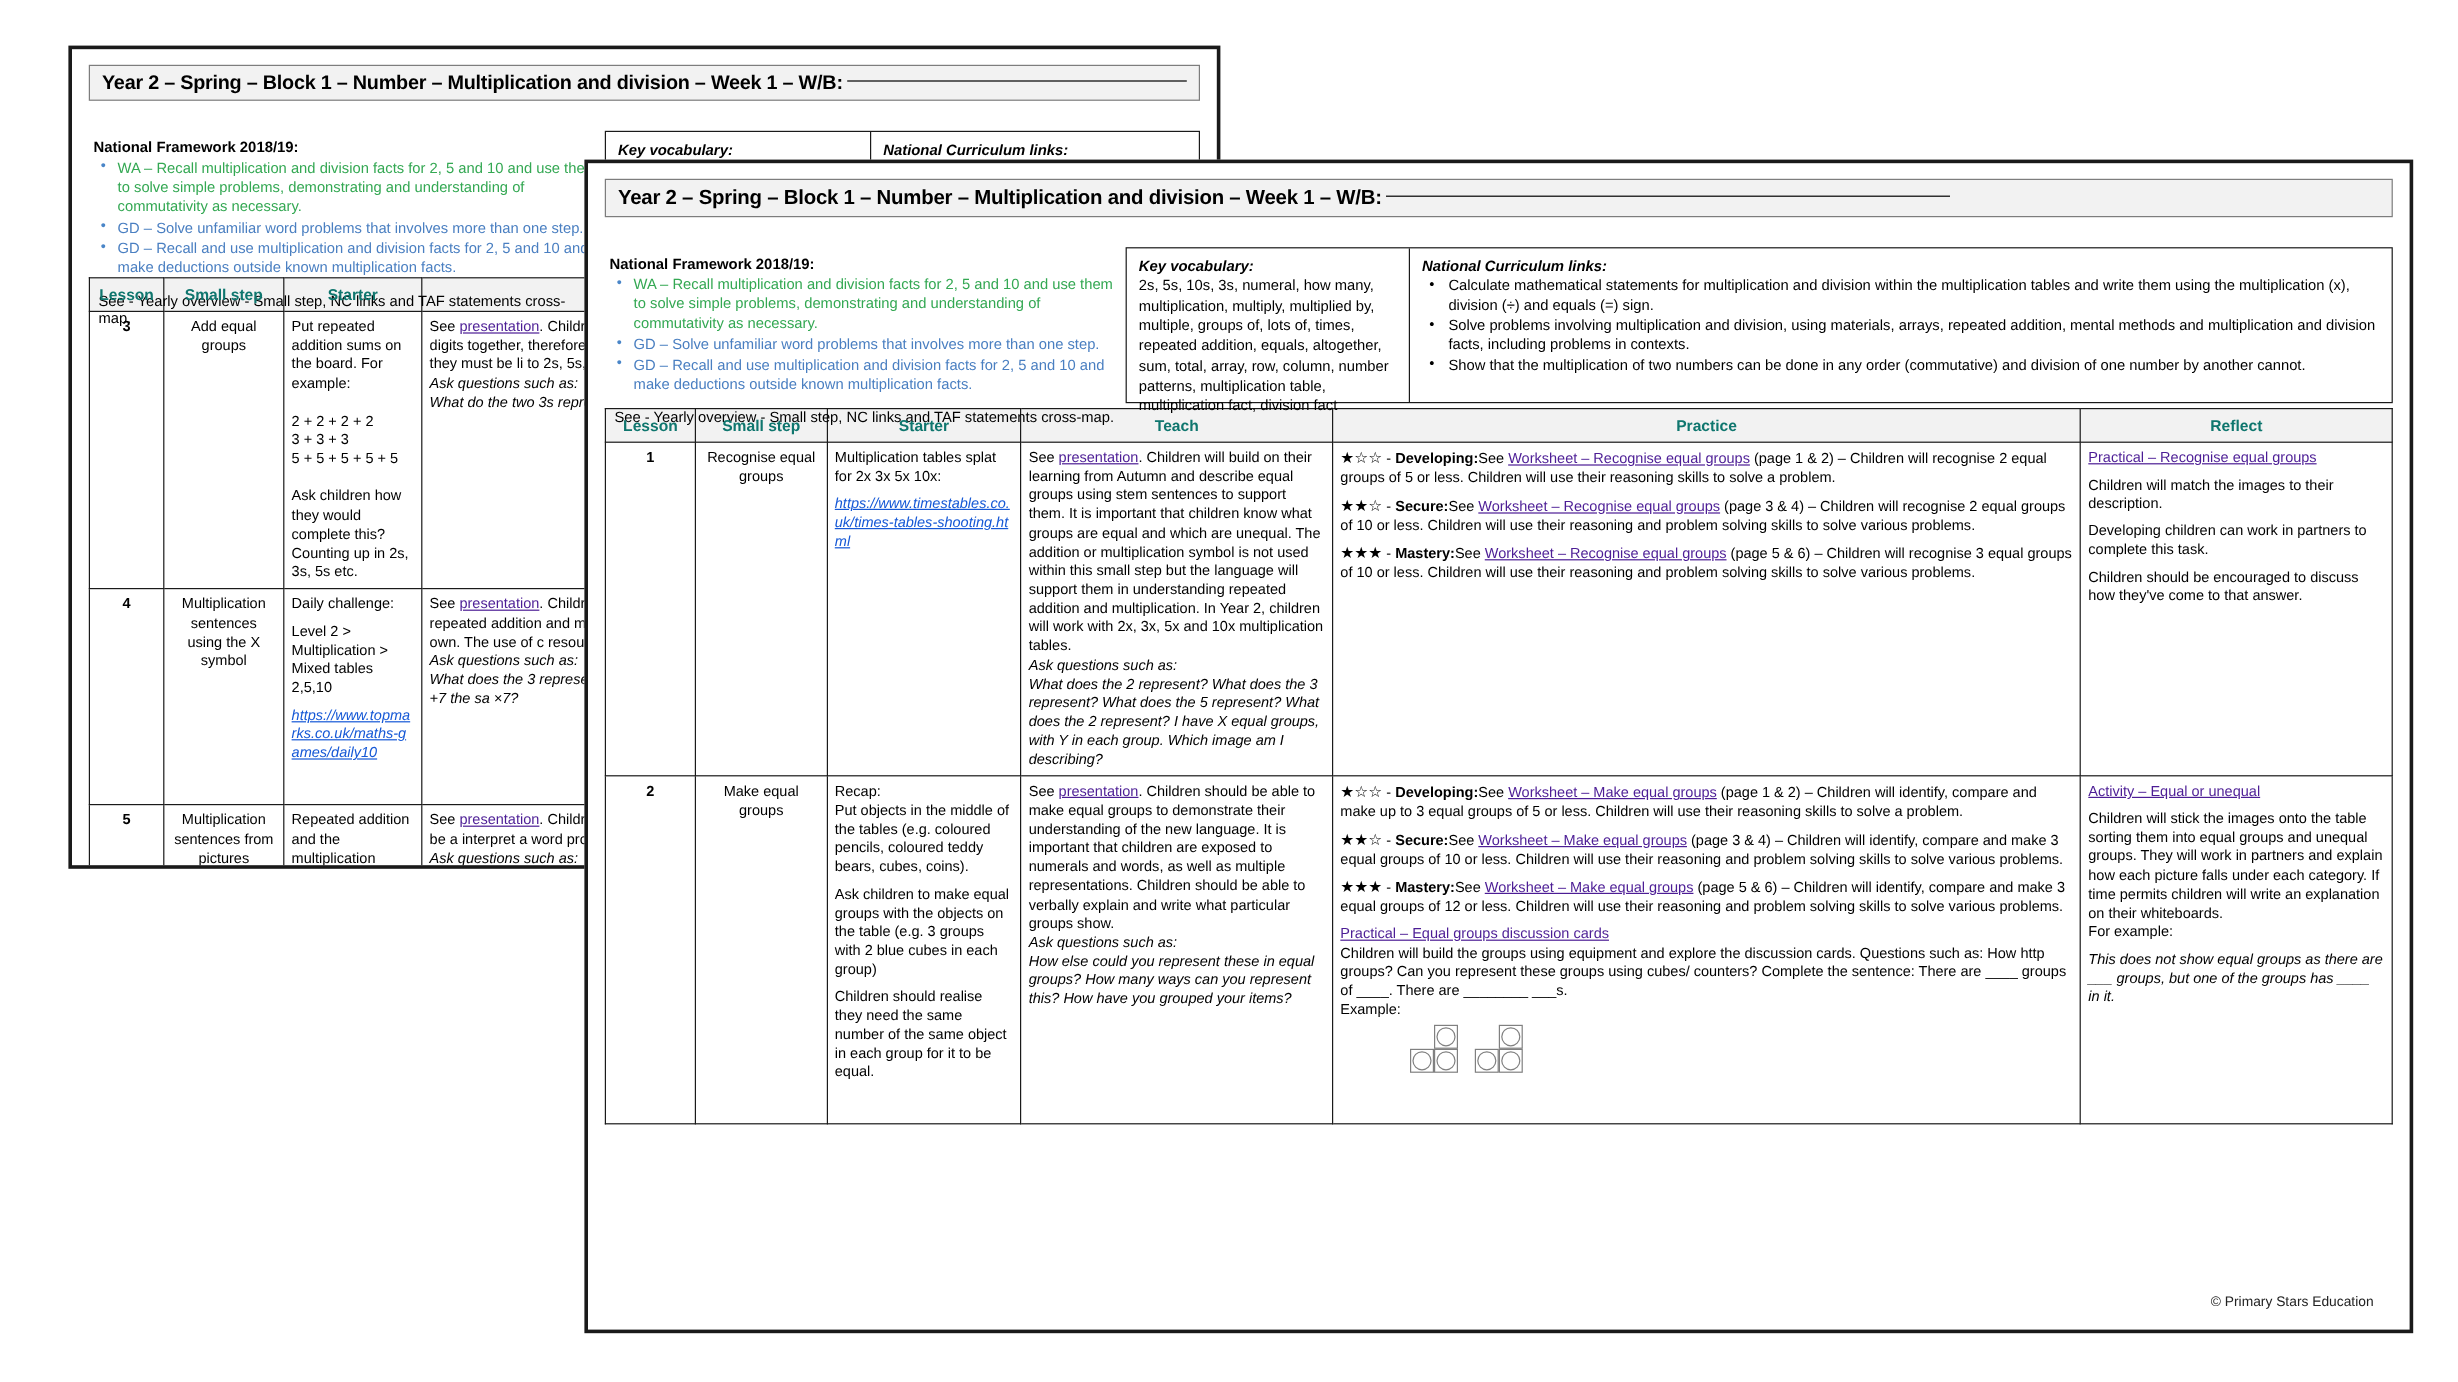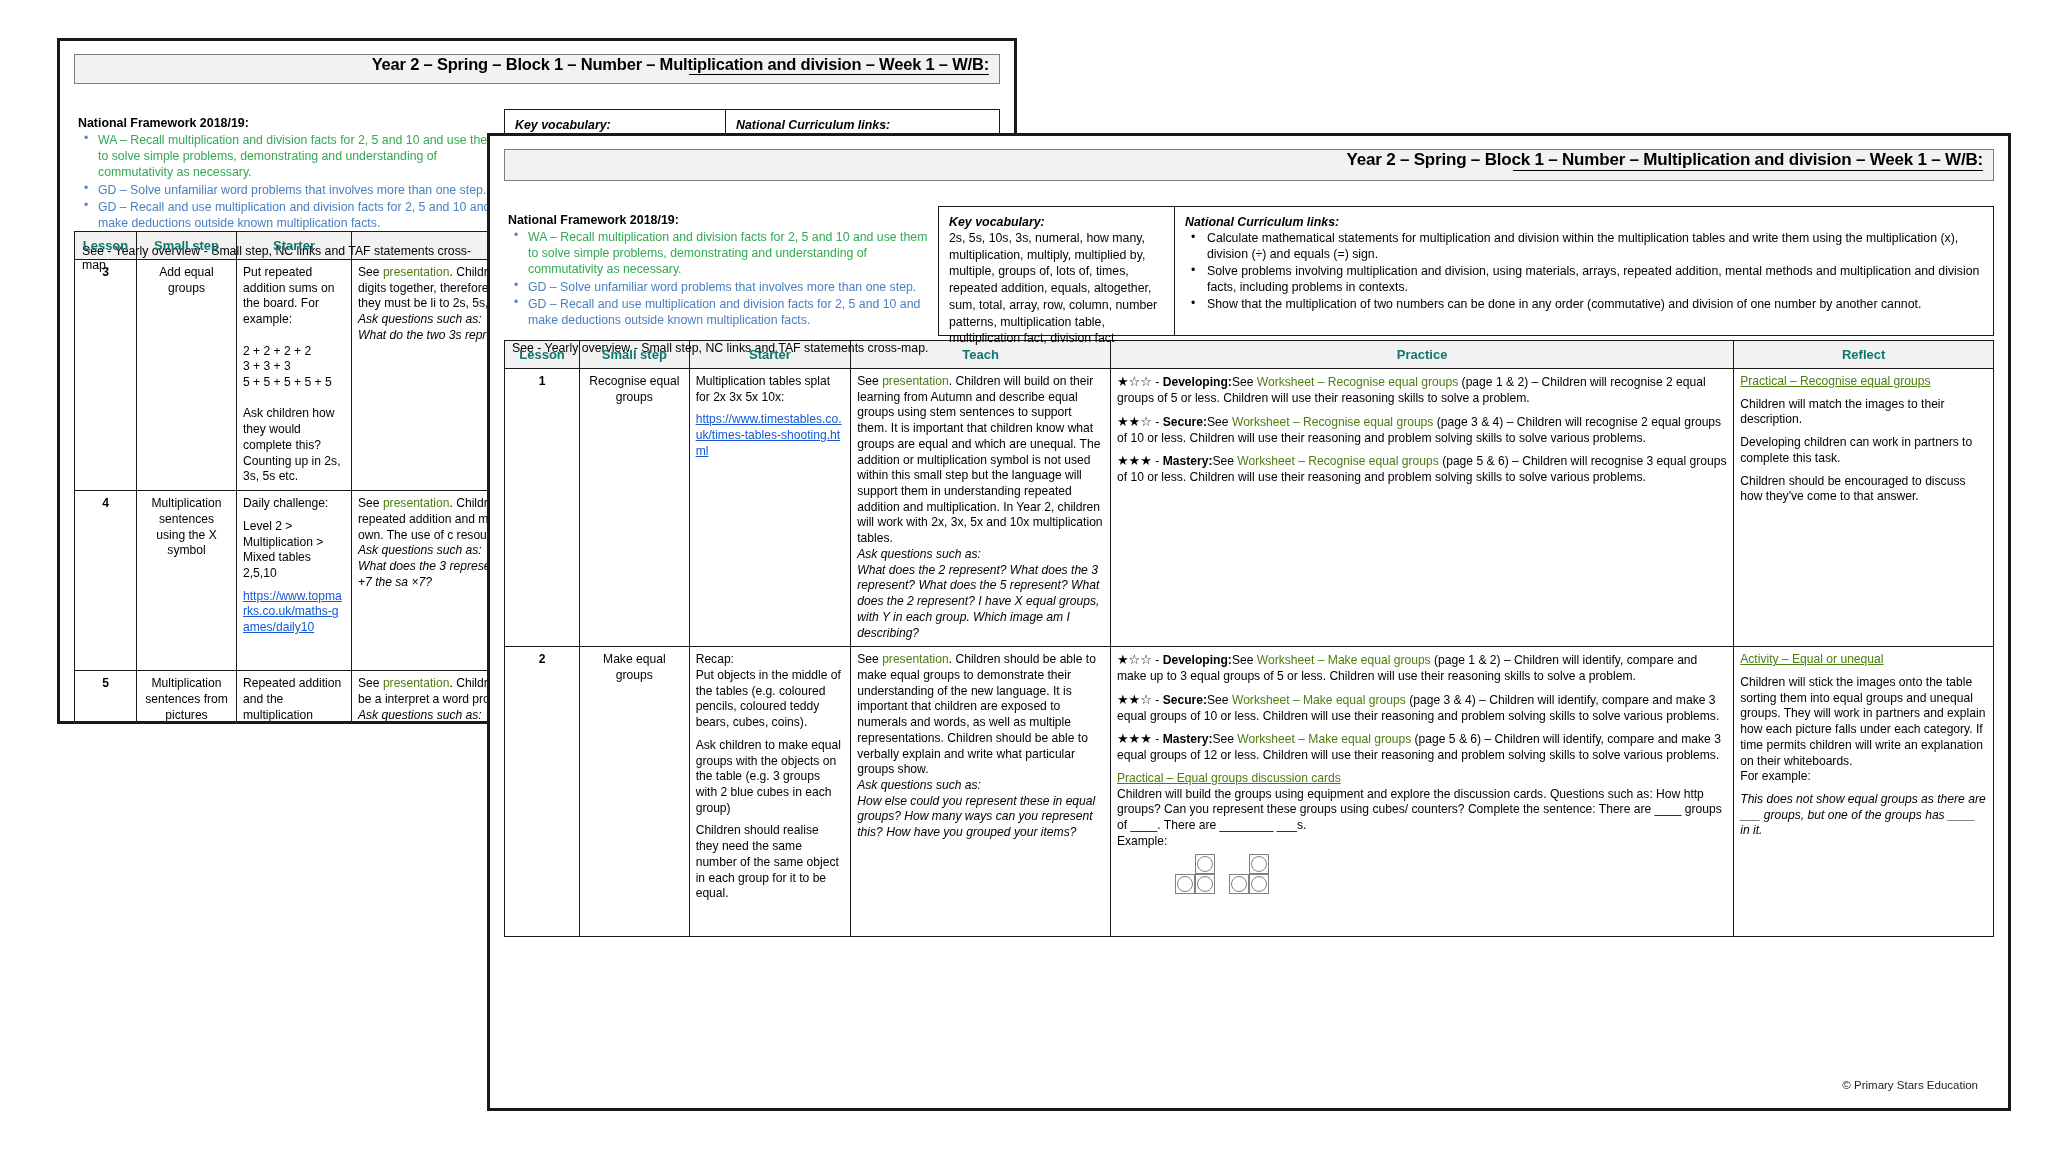--- a/index.html
+++ b/index.html
@@ -27,27 +27,26 @@
   #doc-back{left:57px;top:38px;width:960px;height:686px;}
   
   #doc-front{left:487px;top:133px;width:1524px;height:978px;
              box-shadow:0 0 0 0 rgba(0,0,0,0);}
 
   
   .titlebar{
     border:1.5px solid #7d7d7d;
     background:#f2f2f2;
     box-sizing:border-box;
-    display:flex;align-items:flex-end;
+    display:flex;align-items:center;
     padding:0 10px;
     font-weight:bold;
     color:#000;
     white-space:nowrap;
     overflow:hidden;
-    flex-direction:column;
   }
   #doc-back .titlebar{height:30px;font-size:16.5px;letter-spacing:-0.2px;}
   #doc-front .titlebar{height:32px;font-size:17px;letter-spacing:-0.2px;}
   .titlebar .rule{
     display:inline-block;border-bottom:1.6px solid #000;
     margin-left:4px;margin-bottom:3px;
   }
   #doc-back .titlebar .rule{width:300px;}
   #doc-front .titlebar .rule{width:470px;}
 
@@ -98,22 +97,22 @@
     padding:6px 2px;text-align:center;
   }
   table.plan td{
     border:1.6px solid #1a1a1a;
     vertical-align:top;padding:5px 6px;
     font-size:12.1px;line-height:1.30;color:#000;
   }
   td.lesson-no{font-size:18px;font-weight:bold;text-align:center;vertical-align:middle;}
   td.smallstep{text-align:center;vertical-align:middle;font-size:12.4px;line-height:1.35;}
   .italic{font-style:italic;}
-  .lnk{color:#1558d6;text-decoration:underline;word-break:break-all;}
-  .lnk-purple{color:#4d7c0f;}
+  .lnk{color:#1558d6;text-decoration:underline;word-break:break-all;font-style:italic;}
+  .lnk-purple{color:#4c1d95;text-decoration:underline;}
   .blank{margin:7px 0;}
   .stars{letter-spacing:0px;font-size:13px;}
   .bold{font-weight:bold;}
 
   
   .ex-wrap{display:flex;gap:14px;margin-top:4px;margin-left:58px;}
   .lshape{position:relative;width:40px;height:40px;}
   .cellsq{
     position:absolute;width:20px;height:20px;
     border:1px solid #808080;box-sizing:border-box;

